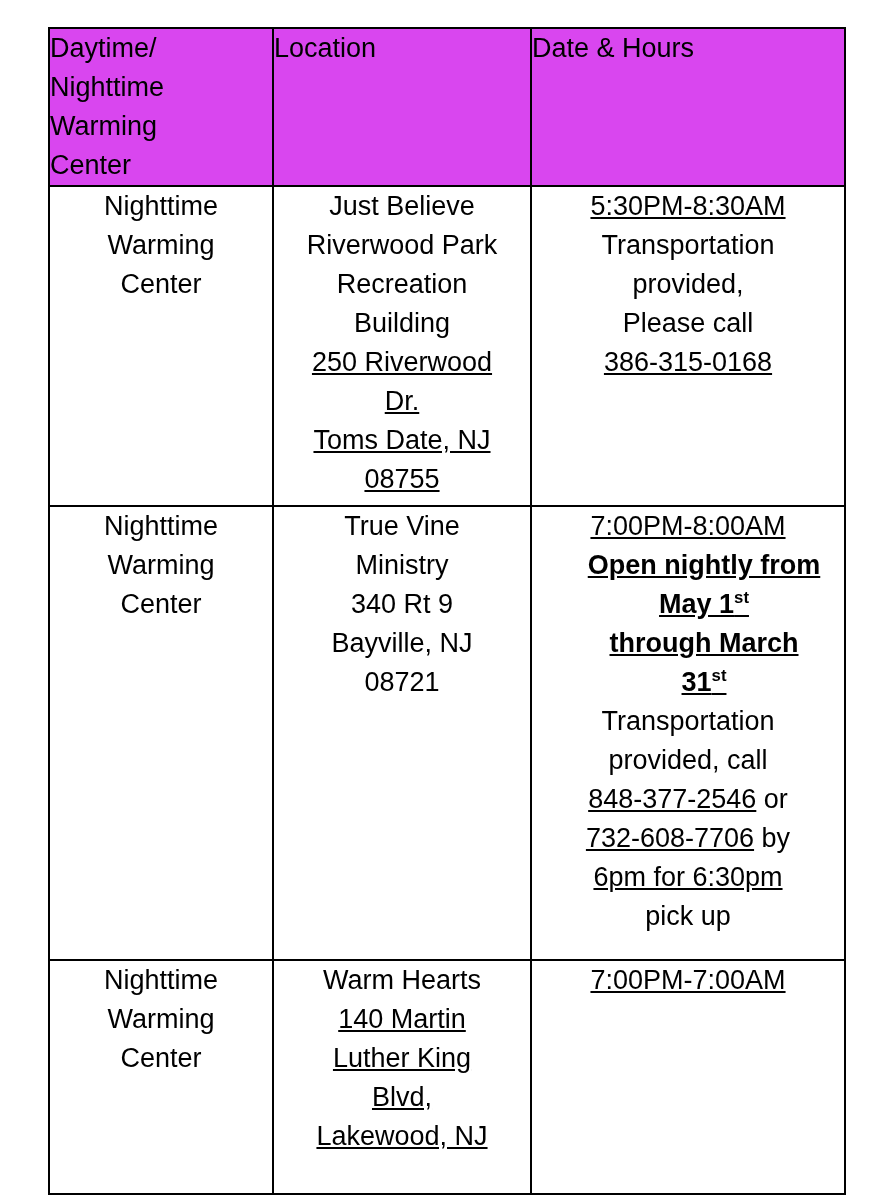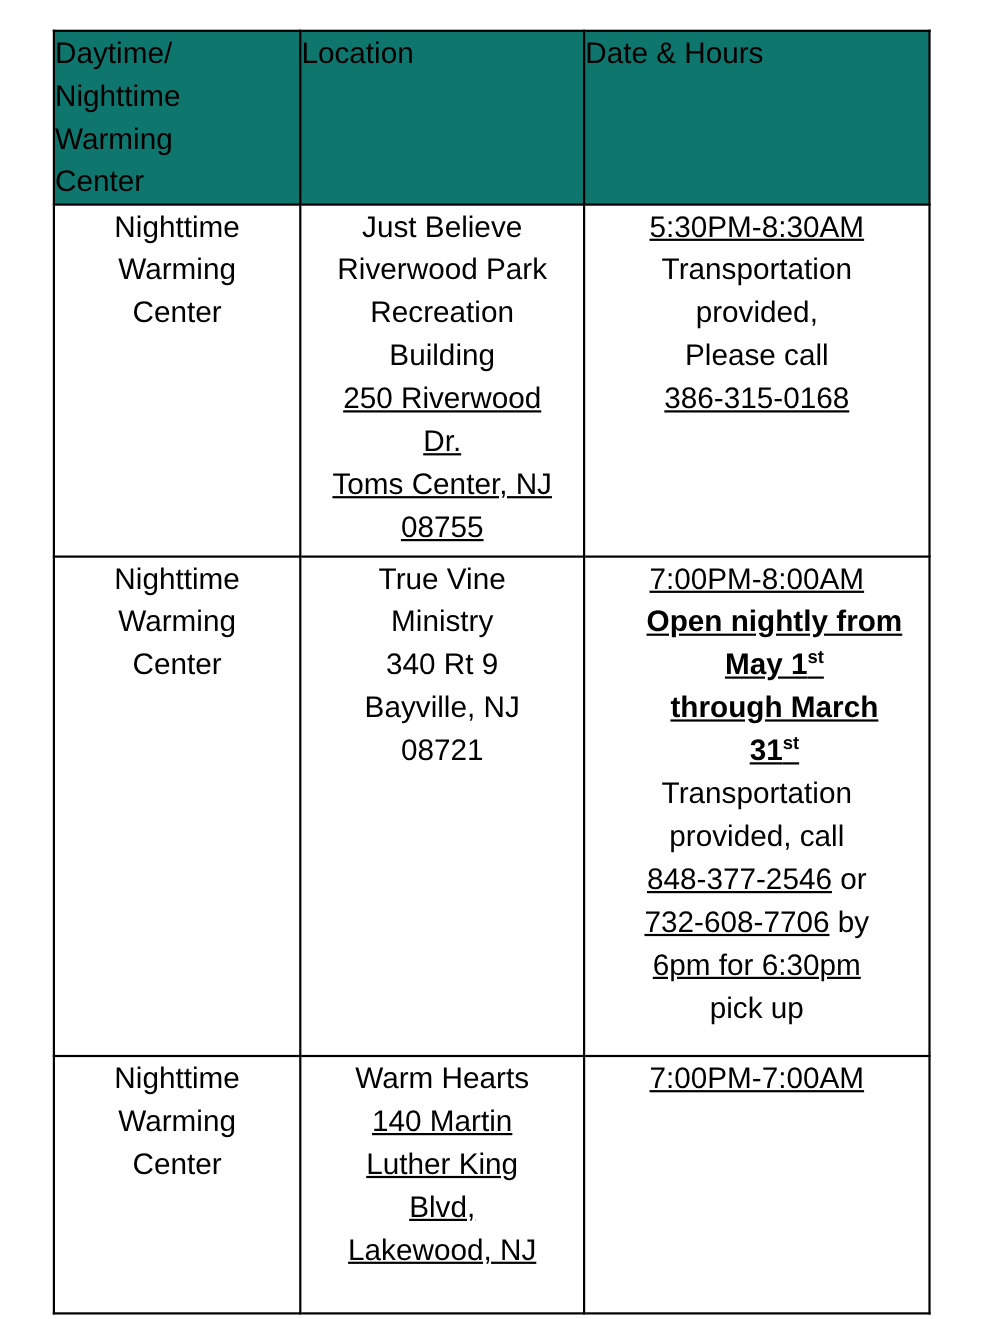--- a/index.html
+++ b/index.html
@@ -30,21 +30,21 @@
   table.warming-table th {
     border: 2px solid #000000;
     vertical-align: top;
     padding: 0;
   }
   col.col-type { width: 224px; }
   col.col-loc  { width: 258px; }
   col.col-date { width: 314px; }
 
   thead th {
-    background: #0f766e;
+    background: #d946ef;
     text-align: left;
     font-weight: normal;
     font-size: 27px;
     line-height: 39px;
     padding: 8px 10px 10px 10px;
     height: 138px;
     box-sizing: border-box;
   }
   thead th .hdr-line { display: block; }
 
@@ -100,21 +100,21 @@
           <span class="line">Warming</span>
           <span class="line">Center</span>
         </td>
         <td>
           <span class="line">Just Believe</span>
           <span class="line">Riverwood Park</span>
           <span class="line">Recreation</span>
           <span class="line">Building</span>
           <span class="line u">250 Riverwood</span>
           <span class="line u">Dr.</span>
-          <span class="line u">Toms Center, NJ</span>
+          <span class="line u">Toms Date, NJ</span>
           <span class="line u">08755</span>
         </td>
         <td>
           <span class="line u">5:30PM-8:30AM</span>
           <span class="line">Transportation</span>
           <span class="line">provided,</span>
           <span class="line">Please call</span>
           <span class="line"><a class="link" href="#">386-315-0168</a></span>
         </td>
       </tr>

